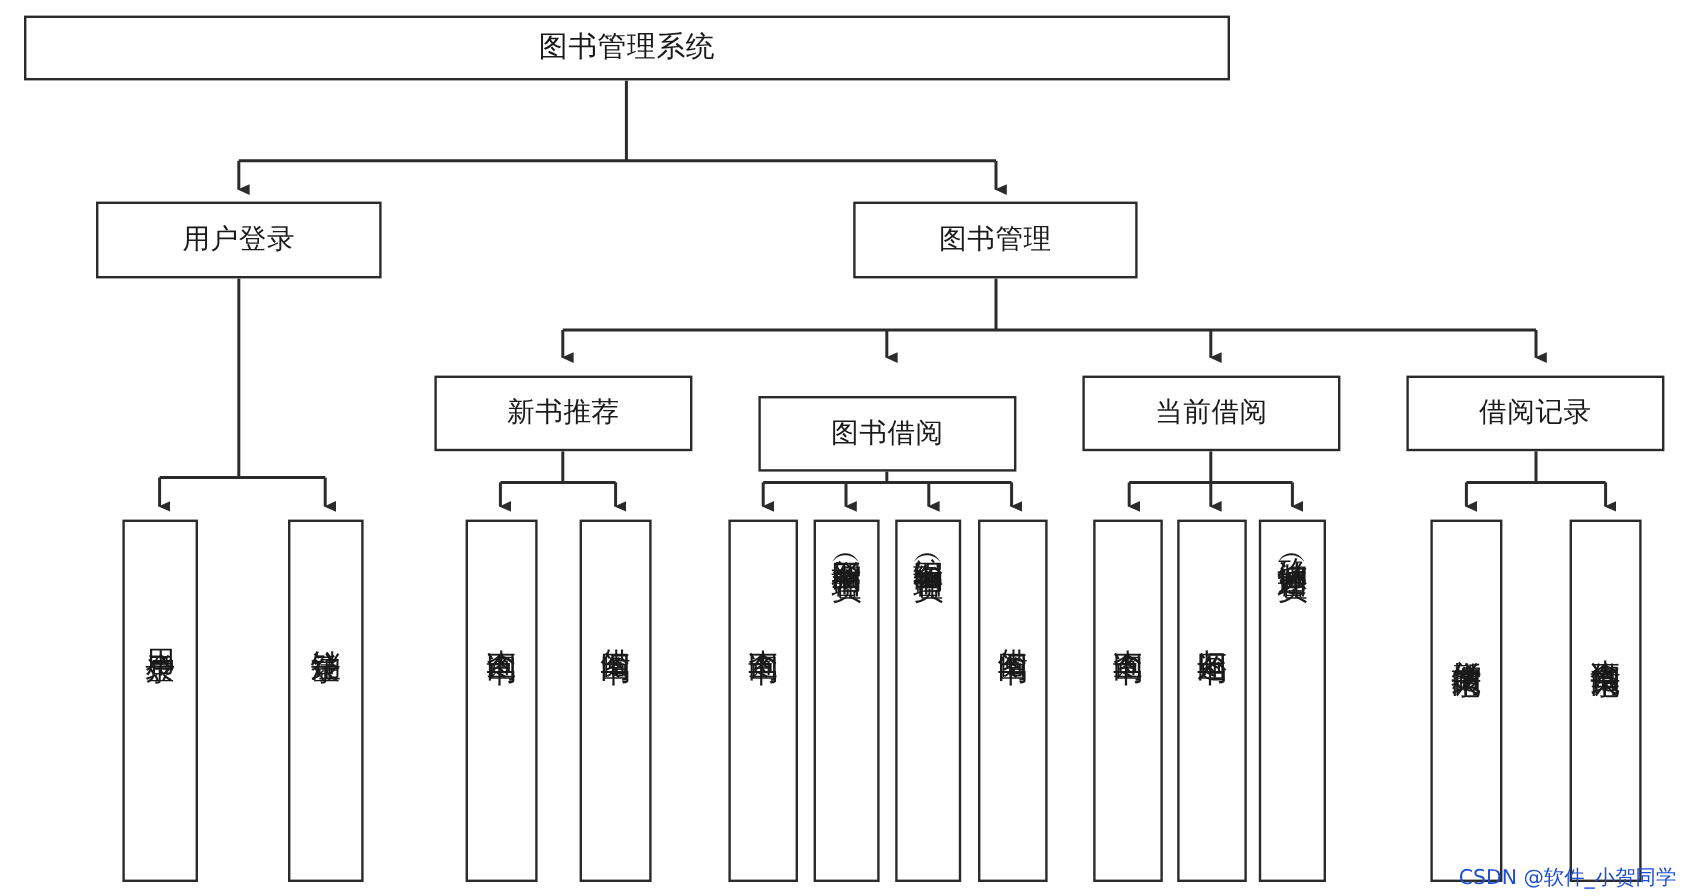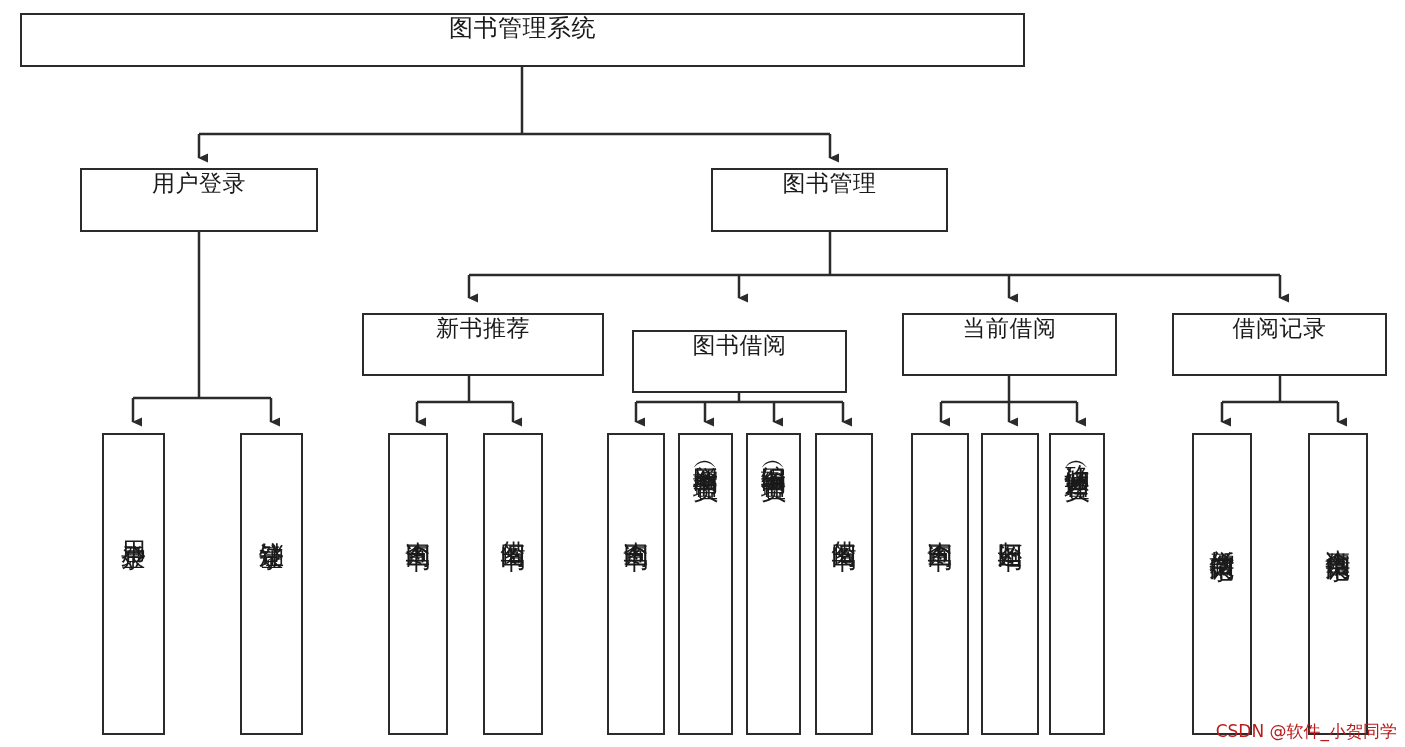--- a/index.html
+++ b/index.html
@@ -16,21 +16,21 @@
     height: 747px;
     background: #ffffff;
     overflow: hidden;
   }
   .node {
     position: absolute;
     box-sizing: border-box;
     background: #ffffff;
     border: 2px solid #2b2b2b;
     display: flex;
-    align-items: flex-start;
+    align-items: center;
     justify-content: center;
     color: #1a1a1a;
   }
   .node .label {
     display: block;
     text-align: center;
     line-height: 1.15;
     white-space: nowrap;
   }
   
@@ -65,21 +65,21 @@
     top: 0;
     width: 1405px;
     height: 747px;
     pointer-events: none;
   }
   .watermark {
     position: absolute;
     right: 8px;
     bottom: 4px;
     font-size: 17px;
-    color: #b91c1c;
+    color: #1d4ed8;
     white-space: nowrap;
   }
 </style>
 </head>
 <body>
 
 <div id="canvas">
 
   <svg class="edges" viewBox="0 0 1405 747" xmlns="http://www.w3.org/2000/svg">
     <defs>
@@ -135,21 +135,21 @@
     <span class="label">图书管理系统</span>
   </div>
 
   <div class="node h-node" style="left:80px; top:168px; width:238px; height:64px;">
     <span class="label">用户登录</span>
   </div>
   <div class="node h-node" style="left:711px; top:168px; width:237px; height:64px;">
     <span class="label">图书管理</span>
   </div>
 
-  <div class="node h-node" style="left:362px; top:313px; width:242px; height:63px;">
+  <div class="node h-node" style="left:362px; top:313px; width:215px; height:63px;">
     <span class="label">新书推荐</span>
   </div>
   <div class="node h-node" style="left:632px; top:330px; width:215px; height:63px;">
     <span class="label">图书借阅</span>
   </div>
   <div class="node h-node" style="left:1172px; top:313px; width:215px; height:63px;">
     <span class="label">借阅记录</span>
   </div>
   <div class="node h-node" style="left:902px; top:313px; width:215px; height:63px;">
     <span class="label">当前借阅</span>

